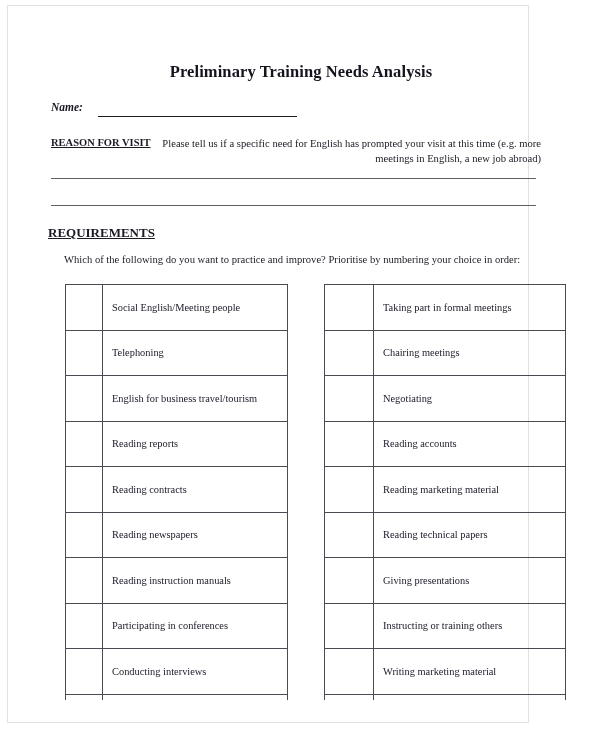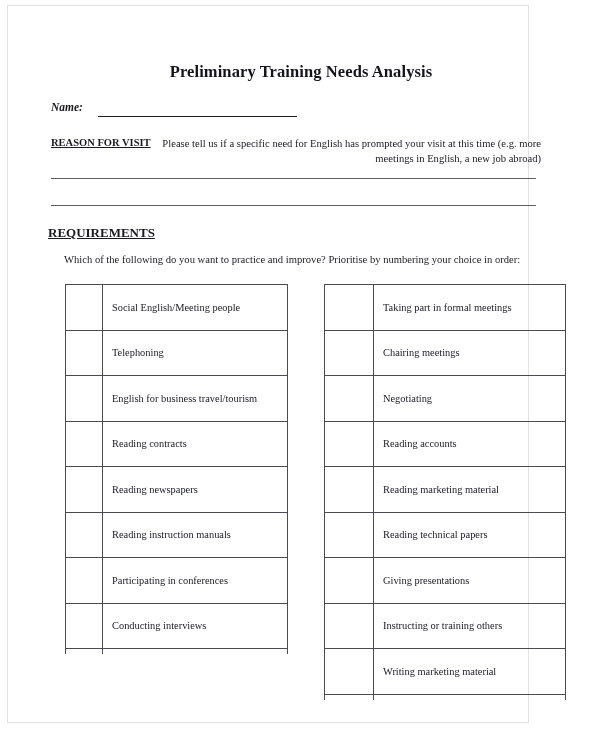--- a/index.html
+++ b/index.html
@@ -183,20 +183,24 @@
         <tr>
           <td class="num"></td>
           <td class="itm">Telephoning</td>
         </tr>
         <tr>
           <td class="num"></td>
           <td class="itm">English for business travel/tourism</td>
         </tr>
         <tr>
           <td class="num"></td>
+          <td class="itm">Reading reports</td>
+        </tr>
+        <tr>
+          <td class="num"></td>
           <td class="itm">Reading contracts</td>
         </tr>
         <tr>
           <td class="num"></td>
           <td class="itm">Reading newspapers</td>
         </tr>
         <tr>
           <td class="num"></td>
           <td class="itm">Reading instruction manuals</td>
         </tr>

